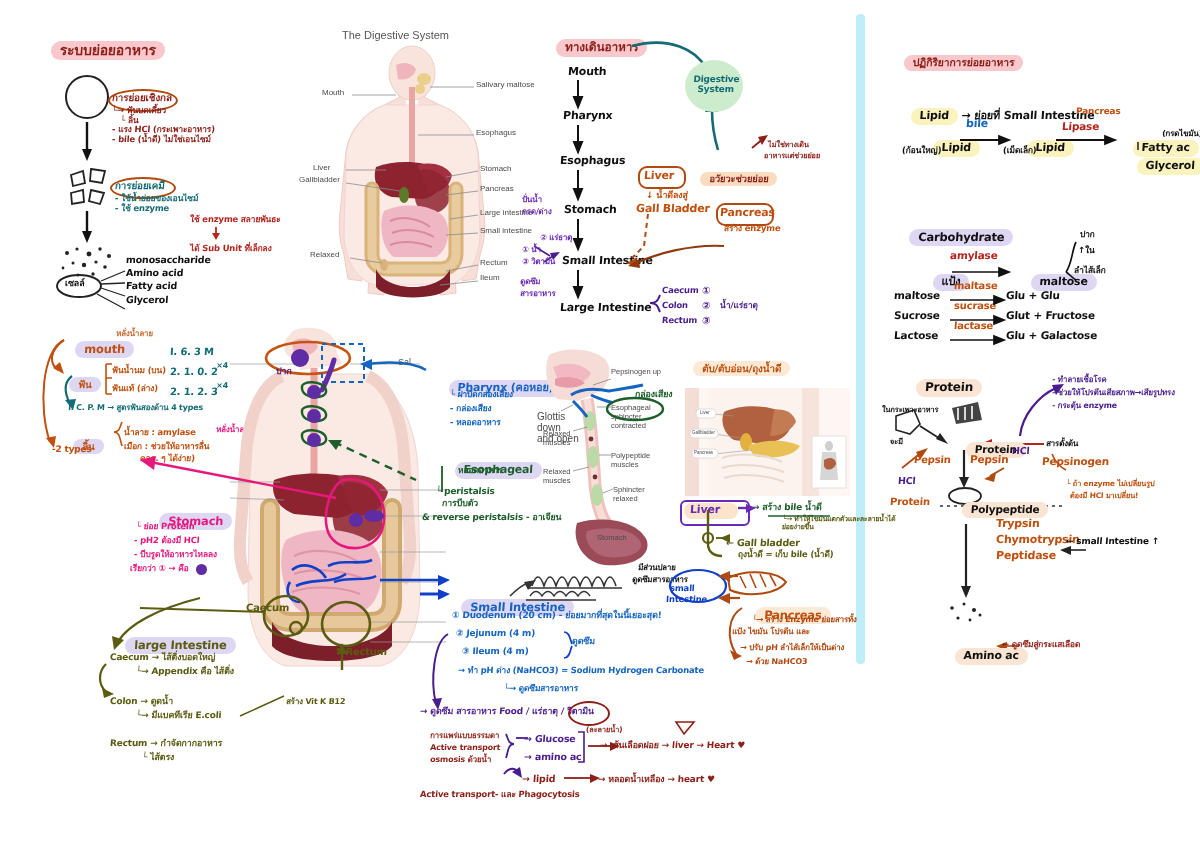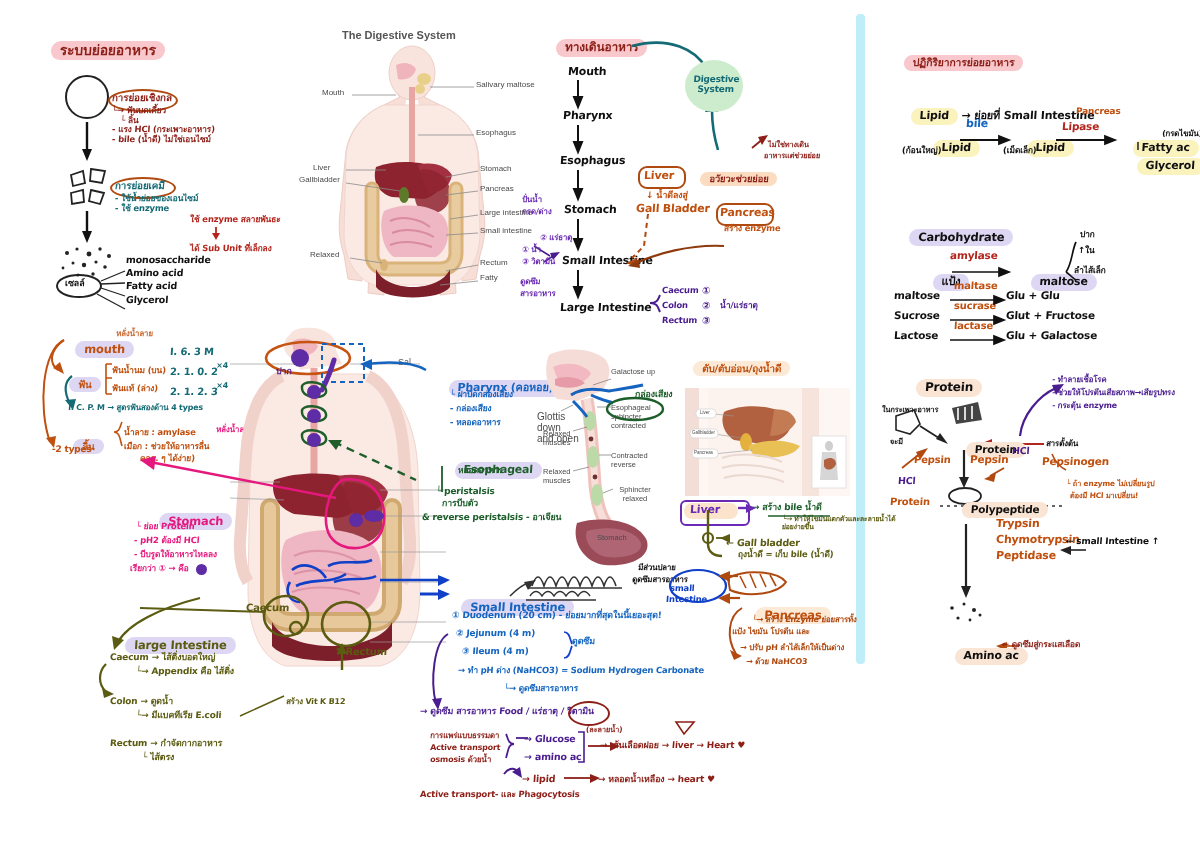--- a/index.html
+++ b/index.html
@@ -46,21 +46,21 @@
   .roundbox{border:2.5px solid currentColor;border-radius:9px;}
   .divider{
     background:#bfeef8;border-radius:4px;
   }
   
   .art-label{
     font-family:"Liberation Sans",sans-serif;font-weight:400;color:#4a4a4a;
     white-space:pre;
   }
   .art-title{
-    font-family:"Liberation Sans",sans-serif;color:#555;white-space:pre;font-weight:bold;
+    font-family:"Liberation Sans",sans-serif;color:#555;white-space:pre;
   }
   svg{overflow:visible;}
 </style>
 </head>
 <body>
 
 <div class="abs divider" style="left:856px;top:14px;width:9px;height:650px;"></div>
 
 <div class="abs" style="left:0;top:0;width:300px;height:330px;">
 
@@ -198,21 +198,21 @@
   <div class="abs art-label" style="left:-1px;top:150px;font-size:8px;">Gallbladder</div>
   <div class="abs art-label" style="left:10px;top:225px;font-size:8px;">Relaxed</div>
 
   <div class="abs art-label" style="left:176px;top:55px;font-size:8px;">Salivary maltose</div>
   <div class="abs art-label" style="left:176px;top:103px;font-size:8px;">Esophagus</div>
   <div class="abs art-label" style="left:180px;top:139px;font-size:8px;">Stomach</div>
   <div class="abs art-label" style="left:180px;top:159px;font-size:8px;">Pancreas</div>
   <div class="abs art-label" style="left:180px;top:183px;font-size:8px;">Large intestine</div>
   <div class="abs art-label" style="left:180px;top:201px;font-size:8px;">Small intestine</div>
   <div class="abs art-label" style="left:180px;top:233px;font-size:8px;">Rectum</div>
-  <div class="abs art-label" style="left:180px;top:248px;font-size:8px;">Fatty</div>
+  <div class="abs art-label" style="left:180px;top:248px;font-size:8px;">Ileum</div>
 </div>
 
 <div class="abs" style="left:520px;top:18px;width:340px;height:320px;">
 
   <div class="abs hw th c-maroon" style="left:20px;top:8px;font-size:12px;">
     <span class="hl hl-pink">ทางเดินอาหาร</span>
   </div>
 
   <div class="abs hw c-black" style="left:48px;top:48px;font-size:11px;">Mouth</div>
   <div class="abs hw c-black" style="left:43px;top:92px;font-size:11px;">Pharynx</div>
@@ -666,27 +666,27 @@
       <line x1="50" y1="40" x2="68" y2="34"></line>
       <line x1="30" y1="60" x2="18" y2="66"></line>
       <line x1="54" y1="62" x2="68" y2="62"></line>
       <line x1="44" y1="82" x2="30" y2="86"></line>
       <line x1="56" y1="110" x2="68" y2="110"></line>
       <line x1="46" y1="122" x2="30" y2="126"></line>
       <line x1="60" y1="148" x2="70" y2="144"></line>
     </g>
   </svg>
 
-  <div class="abs art-label" style="left:68px;top:22px;font-size:7.5px;width:54px;white-space:normal;">Galactose up</div>
+  <div class="abs art-label" style="left:68px;top:22px;font-size:7.5px;width:54px;white-space:normal;">Pepsinogen up</div>
   <div class="abs art-label" style="left:-6px;top:66px;font-size:10px;width:42px;white-space:normal;">Glottis down and open</div>
   <div class="abs art-label" style="left:68px;top:58px;font-size:7.5px;width:54px;white-space:normal;">Esophageal sphincter contracted</div>
   <div class="abs art-label" style="left:0px;top:84px;font-size:7.5px;width:40px;white-space:normal;">Relaxed muscles</div>
-  <div class="abs art-label" style="left:68px;top:106px;font-size:7.5px;width:50px;white-space:normal;">Contracted reverse</div>
+  <div class="abs art-label" style="left:68px;top:106px;font-size:7.5px;width:50px;white-space:normal;">Polypeptide muscles</div>
   <div class="abs art-label" style="left:0px;top:122px;font-size:7.5px;width:40px;white-space:normal;">Relaxed muscles</div>
-  <div class="abs art-label" style="left:70px;top:140px;font-size:7.5px;width:44px;white-space:normal;text-align:center;">Sphincter relaxed</div>
+  <div class="abs art-label" style="left:70px;top:140px;font-size:7.5px;width:44px;white-space:normal;">Sphincter relaxed</div>
   <div class="abs art-label" style="left:54px;top:188px;font-size:7.5px;">Stomach</div>
 
   <svg class="abs" style="left:0;top:0;width:170px;height:215px;">
     <path d="M28 50 C40 42 56 44 66 46 C78 44 92 42 100 40" fill="none" stroke="#1565c0" stroke-width="3"></path>
     <path d="M30 56 C36 62 40 66 44 72" fill="none" stroke="#1565c0" stroke-width="3"></path>
     <path d="M48 50 C56 54 64 56 70 58" fill="none" stroke="#1565c0" stroke-width="3"></path>
     <ellipse cx="92" cy="64" rx="28" ry="11" fill="none" stroke="#1d5e2b" stroke-width="2.4"></ellipse>
   </svg>
   <div class="abs hw th c-green" style="left:92px;top:44px;font-size:9px;">กล่องเสียง</div>
 </div>

